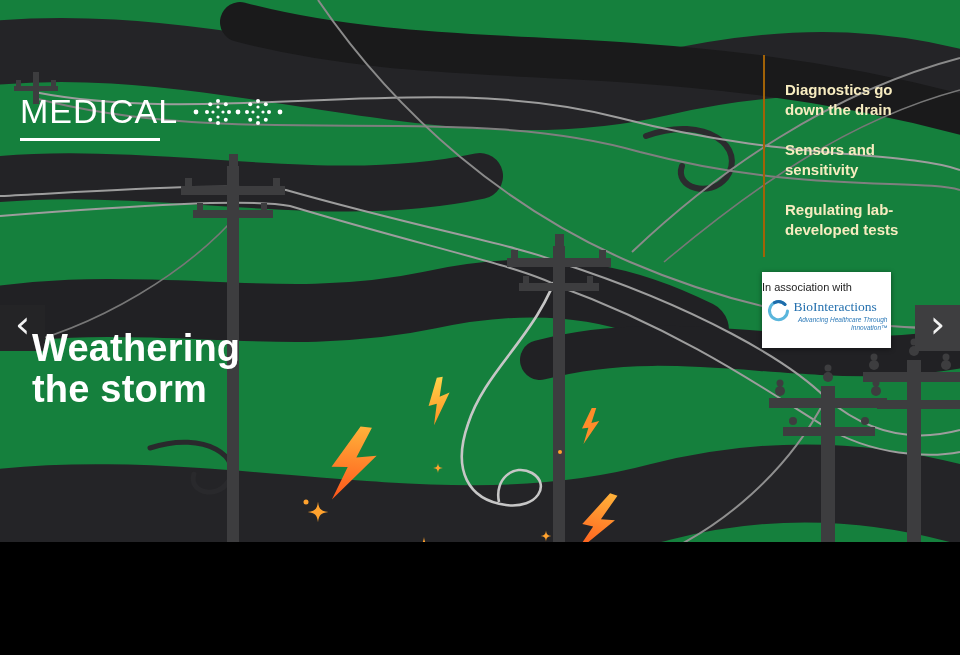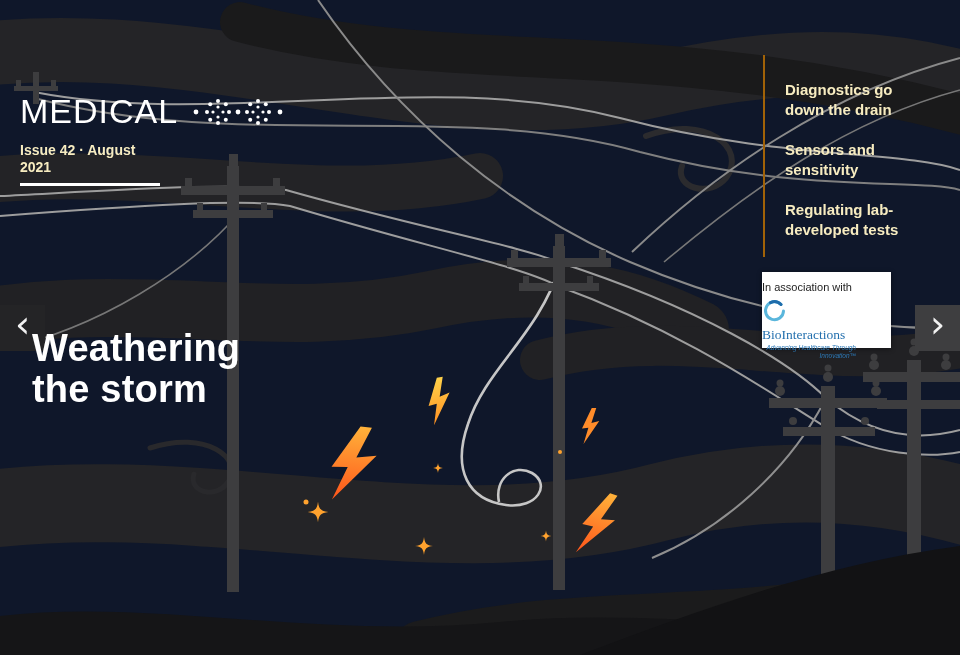--- a/index.html
+++ b/index.html
@@ -1,38 +1,38 @@
 <!DOCTYPE html>
 <html><head>
 <meta charset="utf-8">
 <style>
   html,body{margin:0;padding:0;background:#000;}
   .page{
-    position:relative;width:960px;height:655px;background:#0f172a;
+    position:relative;width:960px;height:542px;background:#15803d;
     overflow:hidden;font-family:"Liberation Sans",sans-serif;
   }
   .art{position:absolute;left:0;top:0;width:960px;height:655px;z-index:1;}
 
   
   .masthead{position:absolute;left:20px;top:92px;color:#fff;z-index:3;}
   .logo-row{display:flex;align-items:center;gap:14px;font-size:34px;font-weight:500;letter-spacing:1px;color:#fff;}
   .issue{margin-top:11px;font-size:14px;font-weight:bold;color:#f7ecc0;line-height:17px;}
   .issue-rule{width:140px;height:3px;background:#ffffff;margin-top:7px;}
 
   
   .toc{position:absolute;left:763px;top:55px;height:202px;border-left:2px solid #a16207;
        padding:25px 0 0 20px;box-sizing:border-box;z-index:3;}
   .toc-item{width:126px;font-size:15px;font-weight:bold;color:#f7ecc0;line-height:20px;
        margin-bottom:20px;cursor:pointer;}
 
   
   .assoc{position:absolute;left:762px;top:272px;width:129px;height:76px;background:#ffffff;
        z-index:3;display:block;text-decoration:none;box-shadow:0 1px 5px rgba(0,0,0,.45);cursor:pointer;}
   .assoc-label{font-size:11px;color:#1d1d1d;text-align:left;margin-top:9px;}
-  .assoc-row{display:flex;align-items:flex-start;justify-content:center;gap:4px;margin-top:6px;flex-direction:column;}
+  .assoc-row{display:flex;align-items:flex-start;justify-content:center;gap:4px;margin-top:6px;}
   .assoc-col{width:94px;}
   .brand{font-family:"Liberation Serif",serif;font-size:13.5px;color:#2470ae;line-height:15px;}
   .tagline{font-size:6.5px;font-style:italic;color:#2d7ab8;text-align:right;margin-top:2px;line-height:8px;}
 
   
   .nav-arrow{position:absolute;top:305px;width:45px;height:46px;border:none;padding:0;
        display:flex;align-items:center;justify-content:center;cursor:pointer;z-index:2;}
   .nav-arrow.prev{left:0;background:#242426;}
   .nav-arrow.next{left:915px;background:#3e3e40;}
   .nav-arrow .chev{color:#f2f2f2;font-size:38px;line-height:1;font-family:"DejaVu Sans",sans-serif;
@@ -186,24 +186,20 @@
           <circle cx="66" cy="7" r="2"></circle>
             <circle cx="73.8" cy="10.2" r="2"></circle>
           <circle cx="71" cy="18" r="1.6"></circle>
             <circle cx="66" cy="23" r="1.6"></circle>
             <circle cx="61" cy="18" r="1.6"></circle>
             <circle cx="66" cy="13" r="1.6"></circle>
           <circle cx="88" cy="18" r="2.4"></circle>
         </g>
       </svg>
     </div>
-    <div class="issue">
-      <div>Issue 42 · August</div>
-      <div>2021</div>
-    </div>
     <div class="issue-rule"></div>
   </header>
 
   <nav class="toc">
     <div class="toc-item">Diagnostics go down the drain</div>
     <div class="toc-item">Sensors and sensitivity</div>
     <div class="toc-item">Regulating lab-developed tests</div>
   </nav>
 
   <a class="assoc">

